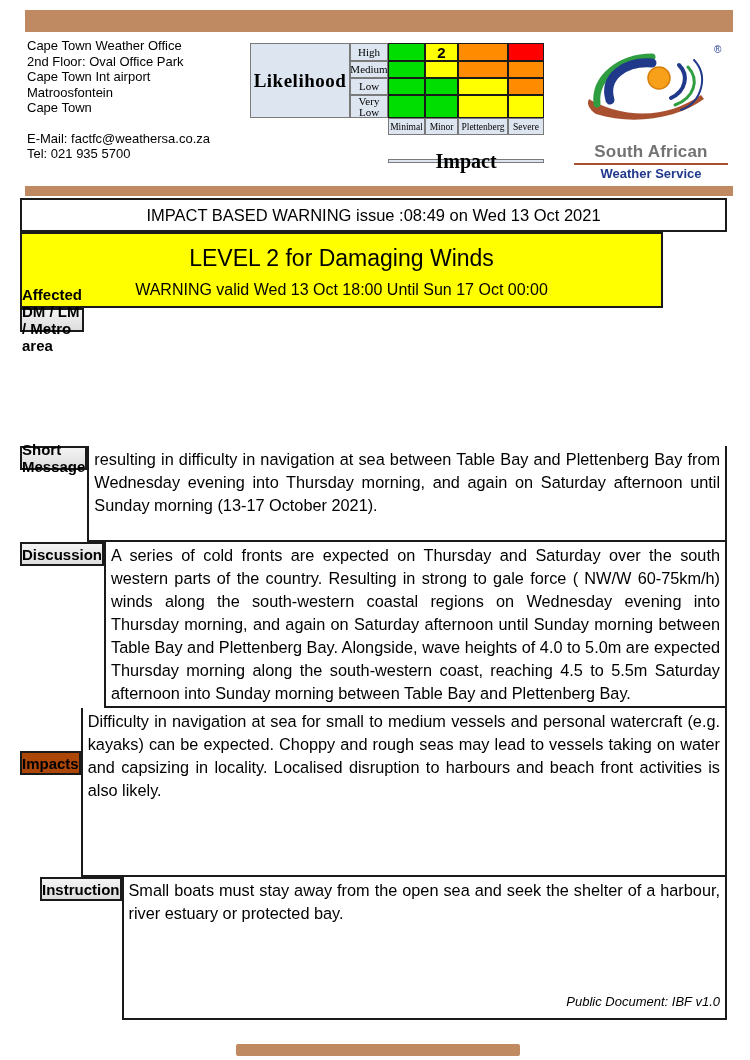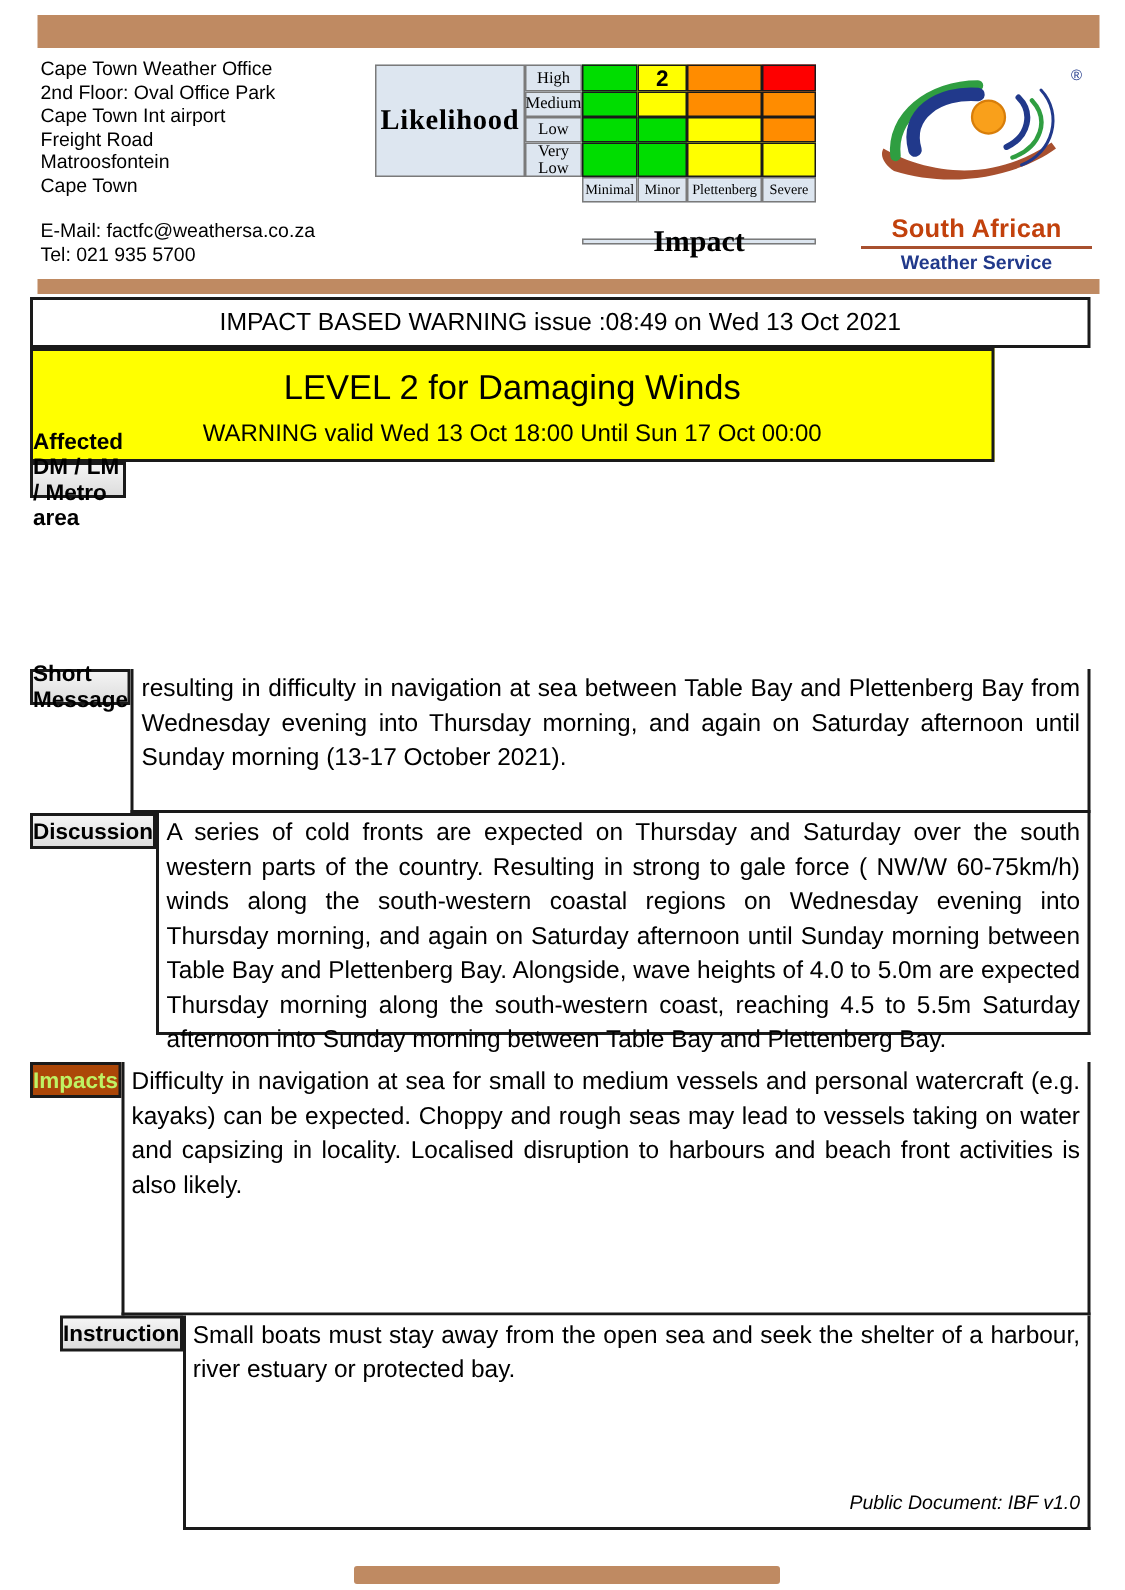--- a/index.html
+++ b/index.html
@@ -55,46 +55,45 @@
   .level-title { font-size:23px; }
   .level-validity { font-size:16px; margin-top:9px; }
 
   .section { position:absolute; left:20px; width:707px; display:flex; }
   .sec-header {
     height:24px; flex:0 0 24px; border:2px solid #1a1a1a;
     display:flex; align-items:center; justify-content:center;
     font-size:15px; font-weight:bold;
     background:linear-gradient(#f4f4f4,#dddddd);
   }
-  .sec-header.impacts { color:#bef264; background:none; }
+  .sec-header.impacts { color:#000000; background:none;margin-top:43px; }
   .sec-body {
     flex:1; border:2px solid #1a1a1a; border-top:none; background:#fff;
     padding:2px 5px 3px 5px; font-size:16.3px; line-height:23px; text-align:justify;
     display:flex; flex-direction:column; justify-content:space-between;
   }
   .sec-footer { font-size:13px; font-style:italic; text-align:right; padding:0 0 2px 12px; }
 
   #sec-affected    { top:308px; height:138px; }
   #sec-short       { top:446px; height:96px;  }
-  #sec-discussion  { top:542px; height:148px; }
+  #sec-discussion  { top:542px; height:166px; }
   #sec-impacts     { top:708px; height:169px; }
   #sec-instruction { top:877px; height:143px;padding-left:20px; }
 </style>
 </head>
 <body>
 
 <div class="page">
 
   <div class="accent-bar" id="bar-top" style="background-color: rgb(191, 138, 98);"></div>
 
   <div class="address">
     <div>Cape Town Weather Office</div>
     <div>2nd Floor: Oval Office Park</div>
     <div>Cape Town Int airport</div>
-    <div>Freight Road</div>
     <div>Matroosfontein</div>
     <div>Cape Town</div>
     <div class="contact">
       <div>E-Mail: factfc@weathersa.co.za</div>
       <div>Tel: 021 935 5700</div>
     </div>
   </div>
 
   <div class="matrix">
     <div class="matrix-grid">
@@ -132,21 +131,21 @@
     <svg width="170" height="98" viewBox="0 0 170 98">
       <path d="M30,74 C24,70 20,64 23,59 C28,62 36,66 46,69 C80,79 110,72 135,55 L138,59 C112,78 68,86 30,74 Z" fill="#A8502F"></path>
       <path d="M31,64 C28,38 54,17 86,17" stroke="#2F9E41" stroke-width="7" fill="none" stroke-linecap="round"></path>
       <path d="M122,27 C134,40 128,58 109,65" stroke="#2F9E41" stroke-width="3" fill="none" stroke-linecap="round"></path>
       <path d="M44,60 C37,36 60,21 86,23" stroke="#21398B" stroke-width="9" fill="none" stroke-linecap="round"></path>
       <path d="M113,25 C123,35 120,51 105,58" stroke="#21398B" stroke-width="4" fill="none" stroke-linecap="round"></path>
       <path d="M128,20 C143,36 136,62 115,70" stroke="#21398B" stroke-width="2" fill="none" stroke-linecap="round"></path>
       <circle cx="93" cy="38" r="11" fill="#F9A01B" stroke="#D87E0A" stroke-width="1.5"></circle>
       <text x="148" y="13" font-size="10" fill="#21398B">®</text>
     </svg>
-    <div class="logo-text1" style="color: #c2410c;">South African</div>
+    <div class="logo-text1" style="color: #737373;">South African</div>
     <div class="logo-rule" style="background-color: rgb(168, 80, 47);"></div>
     <div class="logo-text2" style="color: rgb(33, 57, 139);">Weather Service</div>
   </div>
 
   <div class="accent-bar" id="bar-mid" style="background-color: rgb(191, 138, 98);"></div>
 
   <div class="issue-box">IMPACT BASED WARNING issue :08:49 on Wed 13 Oct 2021</div>
 
   <div class="level-banner" style="background-color: rgb(255, 255, 0);">
     <div class="level-title">LEVEL 2 for Damaging Winds</div>

